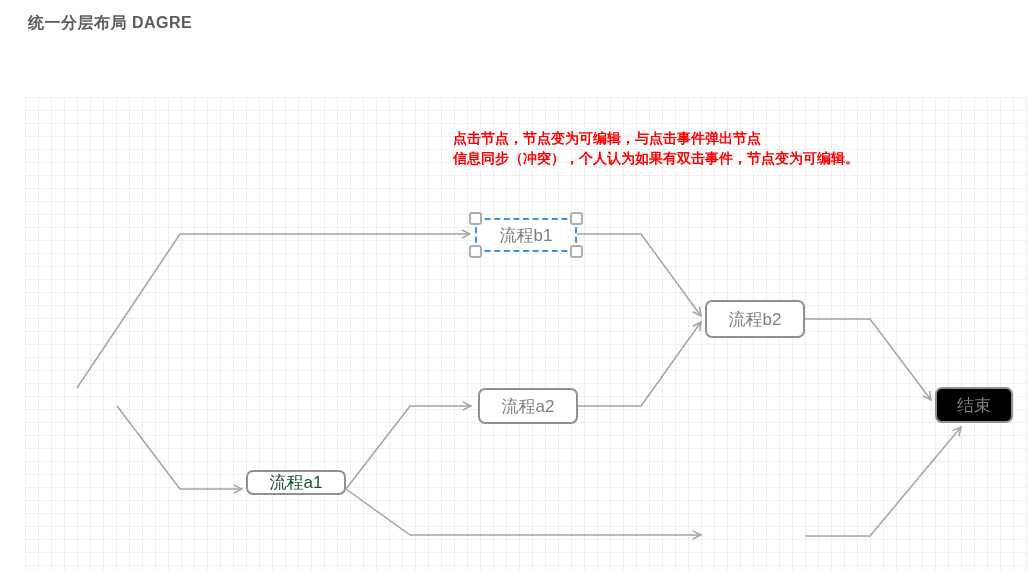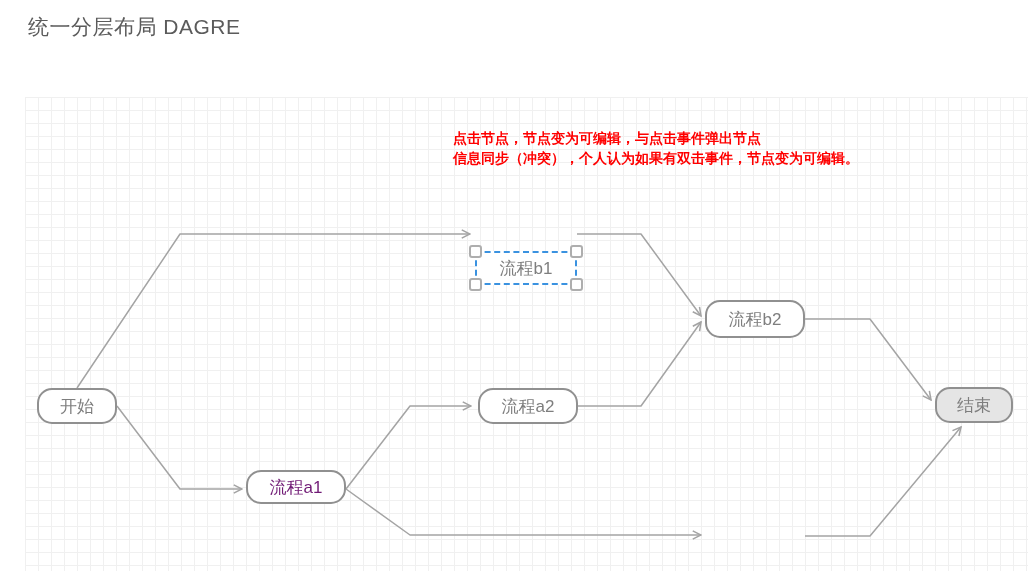--- a/index.html
+++ b/index.html
@@ -6,22 +6,22 @@
   html, body { background: #ffffff; }
   body {
     width: 1028px; height: 571px;
     font-family: "Liberation Sans", "DejaVu Sans", sans-serif;
     overflow: hidden; position: relative;
   }
   .page { position: relative; width: 1028px; height: 571px; }
 
   .page-title {
     position: absolute; left: 28px; top: 13px;
-    font-size: 21px; color: #5b5b5b; letter-spacing: 0.5px;
-    font-weight: normal;
+    font-size: 16px; color: #5b5b5b; letter-spacing: 0.5px;
+    font-weight: bold;
     text-align: right;
   }
 
   .canvas {
     position: absolute; left: 25px; top: 97px; right: 0; bottom: 0;
     background-size: 13px 13px;
     background-position: 0 0;
   }
 
   .annotation {
@@ -36,31 +36,30 @@
     overflow: visible; pointer-events: none;
   }
   svg.edges polyline { pointer-events: stroke; }
 
   .nodes-layer { position: absolute; left: 0; top: 0; width: 1028px; height: 571px; }
 
   .node {
     position: absolute;
     background: #ffffff;
     border: 2px solid #909090;
-    border-radius: 15px;
+    border-radius: 7px;
     display: flex; align-items: center; justify-content: center;
     font-size: 17px;
     cursor: pointer;
   }
   .node .label { pointer-events: none; }
 
   .node.selected {
     border: 2px dashed #3a92e0;
     border-radius: 2px;
-    margin-top: 33px;
   }
 
   .handle {
     position: absolute; width: 13px; height: 13px;
     background: #ffffff;
     border: 2px solid #aeaeae;
     border-radius: 3px;
   }
   .handle.nw { left: -8px;  top: -8px; }
   .handle.ne { right: -8px; top: -8px; }
@@ -93,37 +92,34 @@
         <polyline points="346,489 410,406 471,406" fill="none" stroke="#a4a4a4" stroke-width="1.5" stroke-linejoin="round" marker-end="url(#arrow)"></polyline>
         <polyline points="346,489 410,535 701,535" fill="none" stroke="#a4a4a4" stroke-width="1.5" stroke-linejoin="round" marker-end="url(#arrow)"></polyline>
         <polyline points="577,234 641,234 701,316" fill="none" stroke="#a4a4a4" stroke-width="1.5" stroke-linejoin="round" marker-end="url(#arrow)"></polyline>
         <polyline points="575,406 641,406 701,322" fill="none" stroke="#a4a4a4" stroke-width="1.5" stroke-linejoin="round" marker-end="url(#arrow)"></polyline>
         <polyline points="805,319 870,319 931,400" fill="none" stroke="#a4a4a4" stroke-width="1.5" stroke-linejoin="round" marker-end="url(#arrow)"></polyline>
         <polyline points="805,536 870,536 961,427" fill="none" stroke="#a4a4a4" stroke-width="1.5" stroke-linejoin="round" marker-end="url(#arrow)"></polyline>
       </g>
   </svg>
 
   <div class="nodes-layer" id="nodes-layer">
-      <div class="node" style="left: 37px; top: 388px; width: 80px; height: 36px; color: rgb(126, 126, 126); background: rgb(255, 255, 255); border-color: rgb(144, 144, 144);">
-        <span class="label">开始</span>
-      </div>
-      <div class="node" style="left: 246px; top: 470px; width: 100px; height: 34px; color: #701a75; background: rgb(255, 255, 255); border-color: rgb(144, 144, 144);">
+      <div class="node" style="left: 246px; top: 470px; width: 100px; height: 25px; color: #14532d; background: rgb(255, 255, 255); border-color: rgb(144, 144, 144);">
         <span class="label">流程a1</span>
       </div>
       <div class="node selected" style="left: 475px; top: 218px; width: 102px; height: 34px; color: rgb(126, 126, 126); background: rgb(255, 255, 255); border-color: rgb(58, 146, 224);">
         <span class="label">流程b1</span>
         <div class="handle nw"></div>
         <div class="handle ne"></div>
         <div class="handle sw"></div>
         <div class="handle se"></div>
       </div>
       <div class="node" style="left: 478px; top: 388px; width: 100px; height: 36px; color: rgb(126, 126, 126); background: rgb(255, 255, 255); border-color: rgb(144, 144, 144);">
         <span class="label">流程a2</span>
       </div>
       <div class="node" style="left: 705px; top: 300px; width: 100px; height: 38px; color: rgb(126, 126, 126); background: rgb(255, 255, 255); border-color: rgb(144, 144, 144);">
         <span class="label">流程b2</span>
       </div>
-      <div class="node" style="left: 935px; top: 387px; width: 78px; height: 36px; color: rgb(126, 126, 126); background: #e5e5e5; border-color: rgb(144, 144, 144);">
+      <div class="node" style="left: 935px; top: 387px; width: 78px; height: 36px; color: rgb(126, 126, 126); background: #000000; border-color: rgb(144, 144, 144);">
         <span class="label">结束</span>
       </div>
     </div>
 
 </div>
 
 </body></html>

